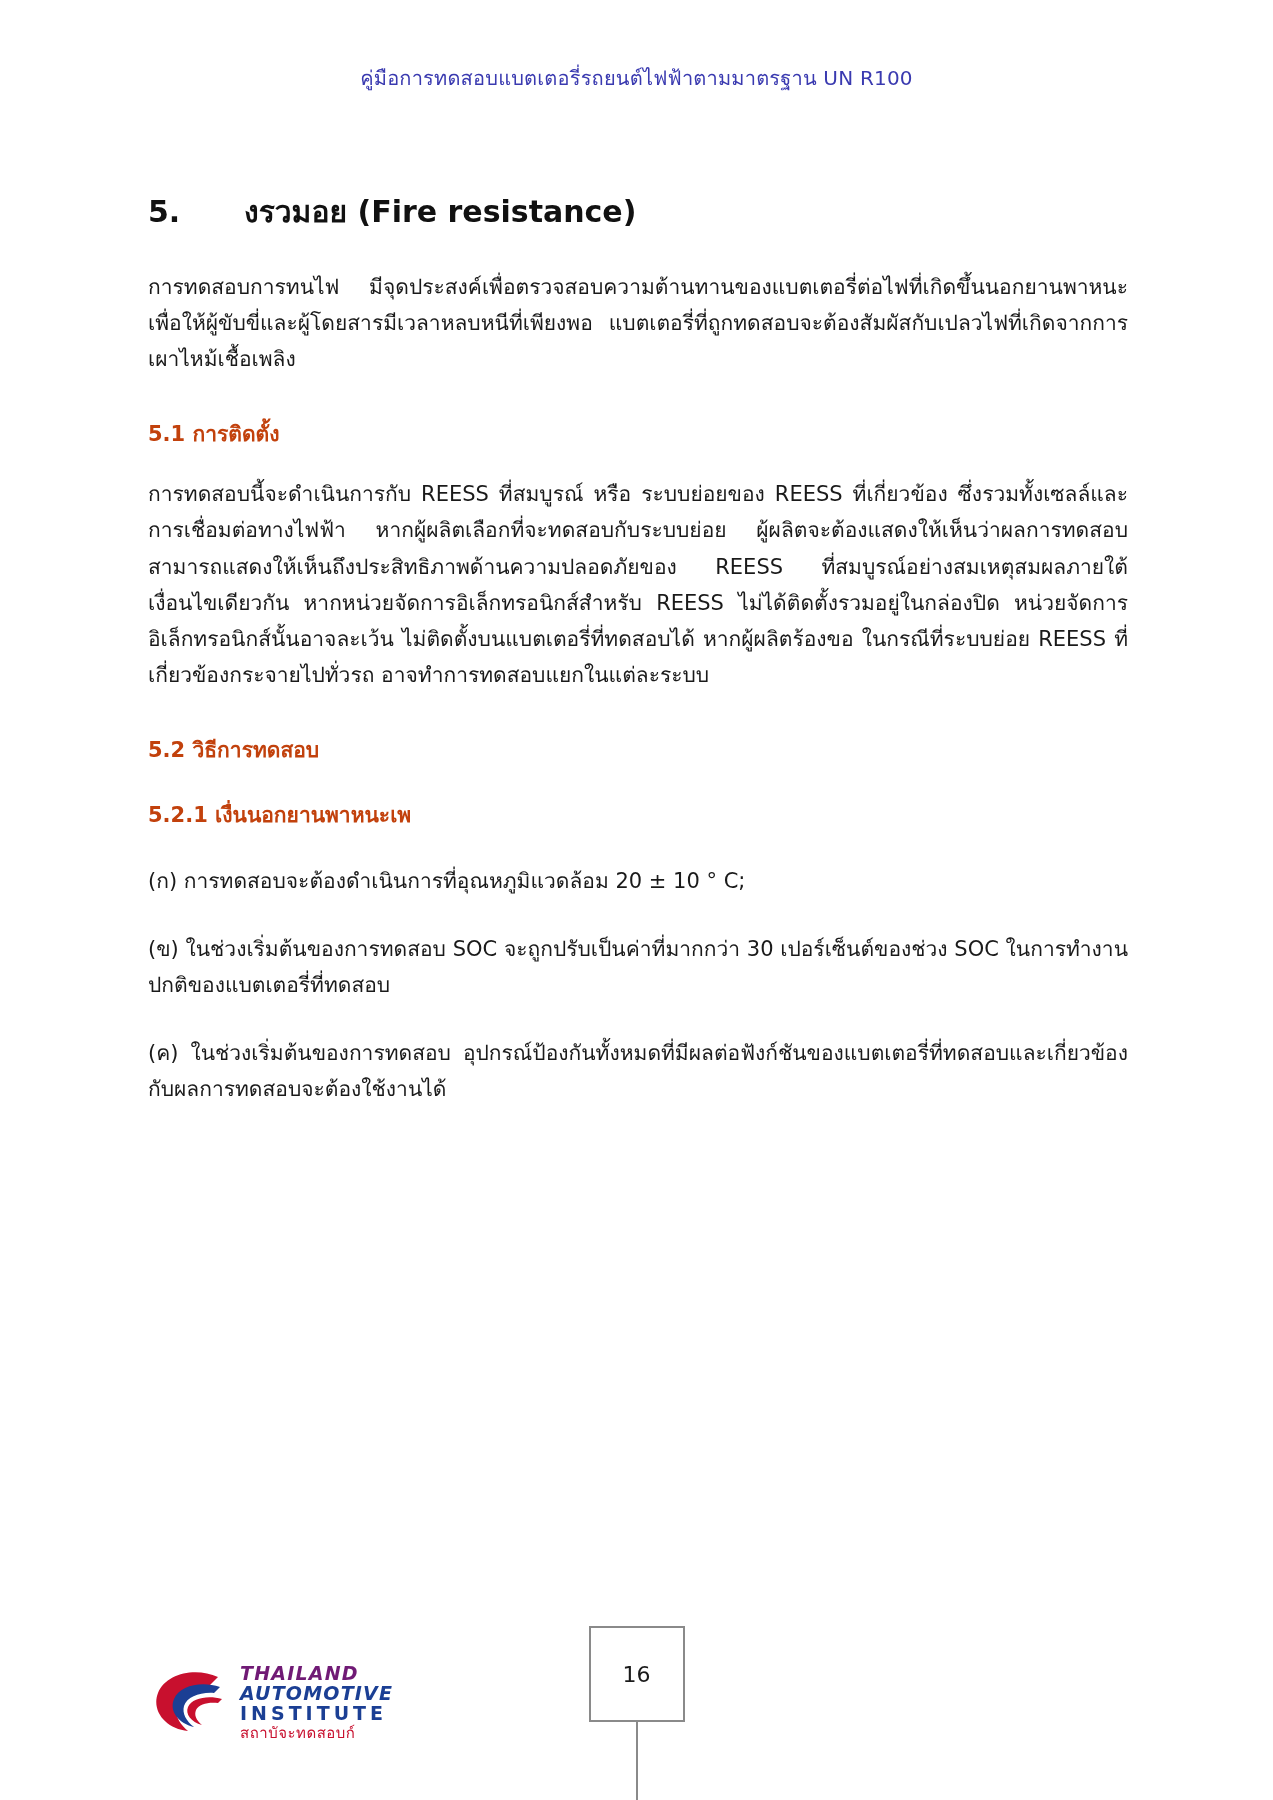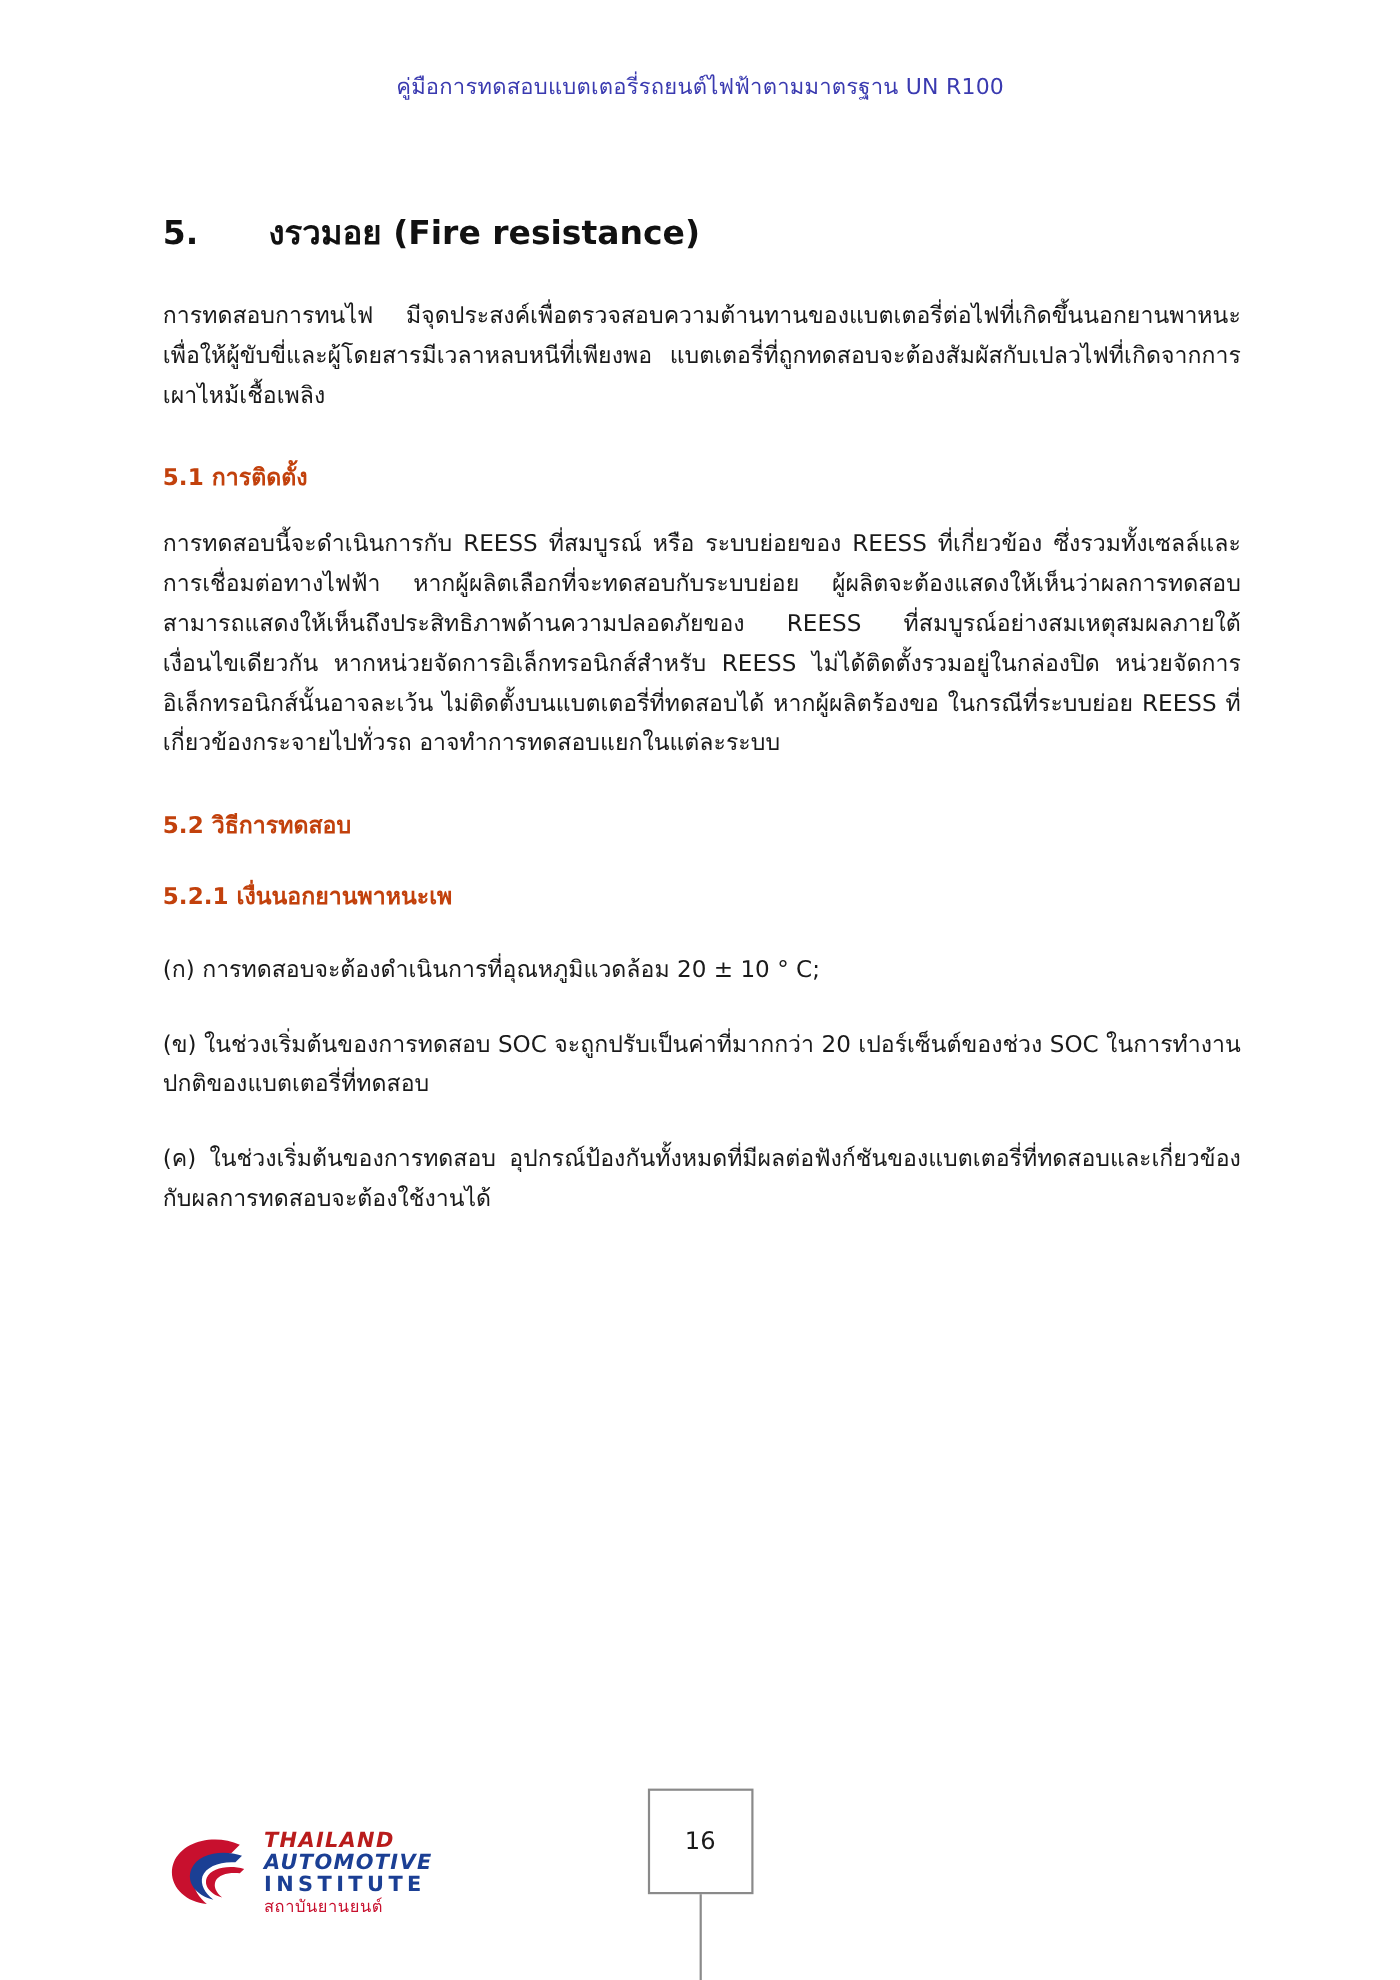--- a/index.html
+++ b/index.html
@@ -89,21 +89,21 @@
     flex: 0 0 86px;
   }
   .logo-text {
     margin-left: 6px;
     line-height: 1.05;
   }
   .logo-text .l1 {
     font-size: 19px;
     font-weight: bold;
     font-style: italic;
-    color: #b91c1c;
+    color: #701a75;
     letter-spacing: 1.2px;
   }
   .logo-text .l2 {
     font-size: 19px;
     font-weight: bold;
     font-style: italic;
     color: #1b3f94;
     letter-spacing: 1.2px;
   }
   .logo-text .l3 {
@@ -163,41 +163,41 @@
     <div class="sub-head">5.1 การติดตั้ง</div>
 
     <p class="para gap-lg">การทดสอบนี้จะดำเนินการกับ REESS ที่สมบูรณ์ หรือ ระบบย่อยของ REESS ที่เกี่ยวข้อง ซึ่งรวมทั้งเซลล์และการเชื่อมต่อทางไฟฟ้า หากผู้ผลิตเลือกที่จะทดสอบกับระบบย่อย ผู้ผลิตจะต้องแสดงให้เห็นว่าผลการทดสอบสามารถแสดงให้เห็นถึงประสิทธิภาพด้านความปลอดภัยของ REESS ที่สมบูรณ์อย่างสมเหตุสมผลภายใต้เงื่อนไขเดียวกัน หากหน่วยจัดการอิเล็กทรอนิกส์สำหรับ REESS  ไม่ได้ติดตั้งรวมอยู่ในกล่องปิด  หน่วยจัดการอิเล็กทรอนิกส์นั้นอาจละเว้น ไม่ติดตั้งบนแบตเตอรี่ที่ทดสอบได้ หากผู้ผลิตร้องขอ  ในกรณีที่ระบบย่อย REESS ที่เกี่ยวข้องกระจายไปทั่วรถ อาจทำการทดสอบแยกในแต่ละระบบ</p>
 
     <div class="sub-head gap-md">5.2 วิธีการทดสอบ</div>
 
     <div class="sub-head gap-md">5.2.1 เงื่นนอกยานพาหนะเพ</div>
 
     <p class="para nojust gap-md">(ก) การทดสอบจะต้องดำเนินการที่อุณหภูมิแวดล้อม 20 ± 10 ° C;</p>
 
-    <p class="para gap-md">(ข) ในช่วงเริ่มต้นของการทดสอบ SOC จะถูกปรับเป็นค่าที่มากกว่า 20 เปอร์เซ็นต์ของช่วง SOC ในการทำงานปกติของแบตเตอรี่ที่ทดสอบ</p>
+    <p class="para gap-md">(ข) ในช่วงเริ่มต้นของการทดสอบ SOC จะถูกปรับเป็นค่าที่มากกว่า 30 เปอร์เซ็นต์ของช่วง SOC ในการทำงานปกติของแบตเตอรี่ที่ทดสอบ</p>
 
     <p class="para">(ค)  ในช่วงเริ่มต้นของการทดสอบ อุปกรณ์ป้องกันทั้งหมดที่มีผลต่อฟังก์ชันของแบตเตอรี่ที่ทดสอบและเกี่ยวข้องกับผลการทดสอบจะต้องใช้งานได้</p>
 
   </div>
 
   <div class="footer">
 
     <div class="logo">
       <div class="logo-mark">
         <svg width="86" height="68" viewBox="0 0 86 68" xmlns="http://www.w3.org/2000/svg">
           <path d="M70 8 C48 -2 18 4 10 24 C3 42 18 60 40 62 C32 55 26 46 28 36 C30 24 44 16 62 16 Z" fill="#c8102e"></path>
           <path d="M72 18 C54 12 32 16 26 30 C21 42 30 54 46 58 C38 52 34 44 36 37 C39 28 52 23 66 24 Z" fill="#1b3f94"></path>
           <path d="M74 30 C60 26 44 29 40 38 C37 45 43 53 54 56 C48 51 46 46 48 41 C51 35 60 33 70 34 Z" fill="#c8102e"></path>
         </svg>
       </div>
       <div class="logo-text">
         <div class="l1">THAILAND</div>
         <div class="l2">AUTOMOTIVE</div>
         <div class="l3">INSTITUTE</div>
-        <div class="l4">สถาบันยานยนต์</div>
+        <div class="l4">สถาบัจะทดสอบก์</div>
       </div>
     </div>
 
     <div class="page-number-box">16</div>
     <div class="page-number-tail"></div>
 
   </div>
 
 </div>
 

